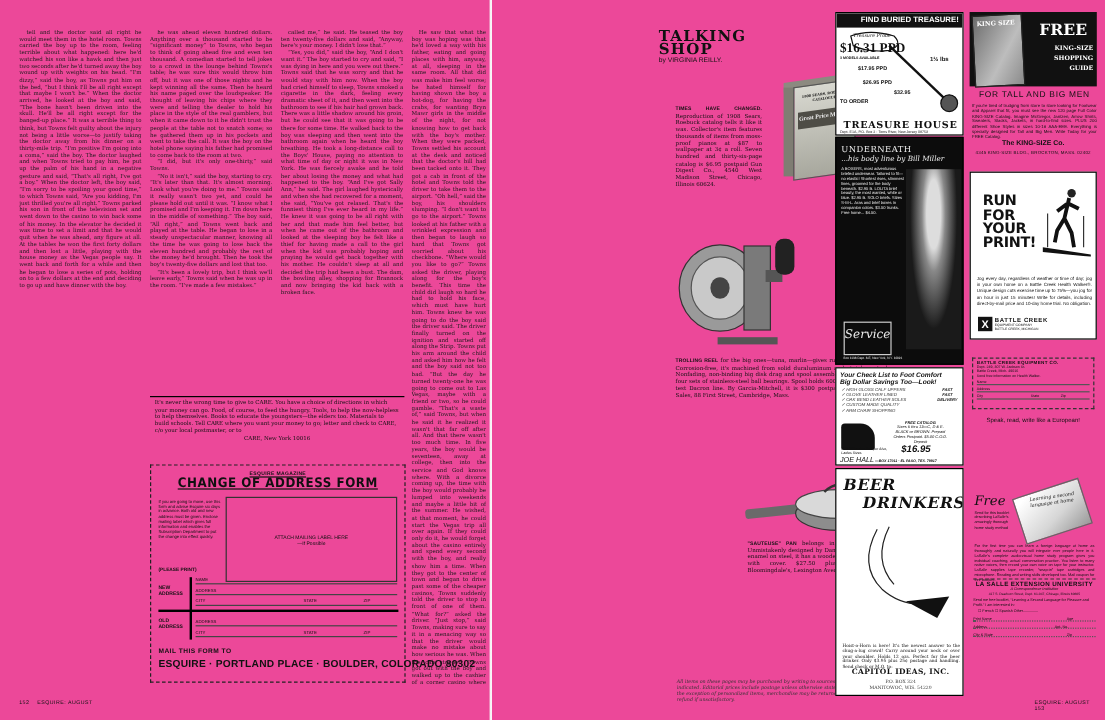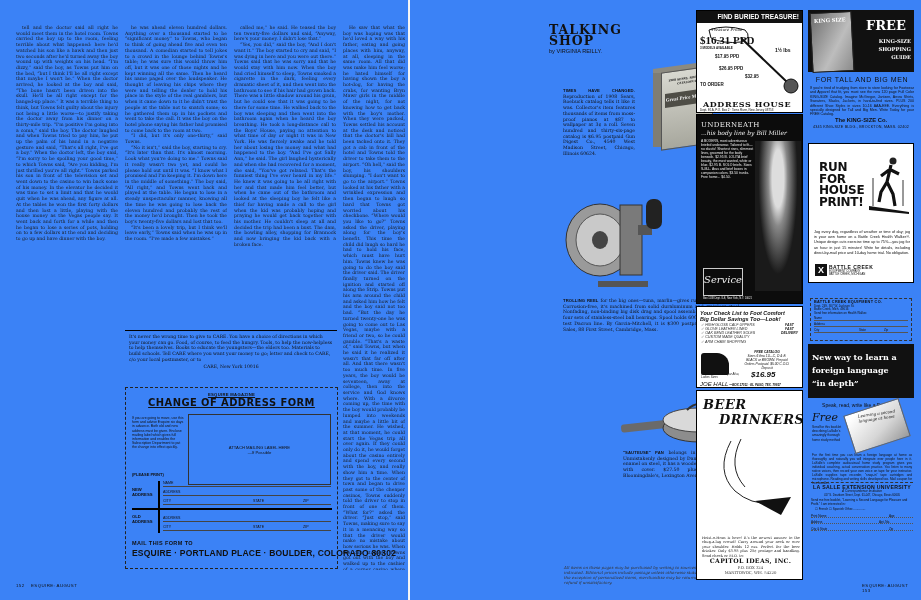--- a/index.html
+++ b/index.html
@@ -1,18 +1,18 @@
 <!DOCTYPE html>
 <html><head>
 <meta charset="utf-8">
 <style>
   * { box-sizing: border-box; margin: 0; padding: 0; }
   html, body { width: 921px; height: 600px; background: #fff; overflow: hidden; }
   body { position: relative; font-family: "DejaVu Serif", serif; color: #111; }
-  .page { position: absolute; top: 0; height: 600px; background: #3b82f6; }
+  .page { position: absolute; top: 0; height: 600px; background: #ec4899; }
   .page-left { left: 0; width: 410px; }
   .page-right { left: 410px; width: 511px; }
   .gutter { position: absolute; left: 408px; top: 0; width: 4px; height: 600px; background: linear-gradient(90deg,#f2f2f2,#fff); }
 
   .col { position: absolute; font-size: 4.6px; line-height: 5.7px; text-align: justify; color: #1a1a1a; overflow: hidden; }
   .col p { text-indent: 6px; margin-bottom: 0; }
   .col2 { left: 125px; top: 25px; width: 102px; height: 304px; }
   .col3 { left: 234px; top: 25px; width: 102px; height: 300px; }
   .col4 { left: 343px; top: 25px; width: 60px; height: 545px; }
   .col1b { left: 16px; top: 25px; width: 102px; height: 542px; }
@@ -257,21 +257,21 @@
       <circle cx="86" cy="62" r="7" fill="#555" stroke="#111"></circle>
     </svg>
     <div style="position:absolute;left:14px;top:16px;font-style:italic;font-size:4px">Treasure Probe</div>
     <div class="price">$16.31 PPD</div>
     <div class="mini" style="left:3px;top:36px;font-weight:bold">3 MODELS AVAILABLE</div>
     <div class="mini" style="left:18px;top:44px;font-weight:bold;font-size:4.5px">$17.95 PPD</div>
     <div class="mini" style="left:22px;top:56px;font-weight:bold;font-size:4.5px">$26.95 PPD</div>
     <div class="mini" style="left:48px;top:64px;font-weight:bold;font-size:4.5px">$32.95</div>
     <div class="mini" style="left:3px;top:72px;font-weight:bold;font-size:4.5px">TO ORDER</div>
     <div class="mini" style="left:78px;top:38px;font-weight:bold;font-size:5px">1½ lbs</div>
-    <div class="house">ADDRESS HOUSE</div>
+    <div class="house">TREASURE HOUSE</div>
     <div class="mini" style="left:3px;top:98px">Dept. E1A, P.O. Box 2 · Toms River, New Jersey 08753</div>
   </div>
 
   <div class="ad-border under">
     <div class="t1">UNDERNEATH</div>
     <div class="t2"><span>...his body line by</span> <span>Bill Miller</span></div>
     <div class="body">A BOXERS, most adventurous briefed underwear. Tailored to fit—no elastic! Shortest rises, slimmest lines, groomed for the body beneath. $2.95 B. LOLITA brief beauty, the most wanted, white or blue. $2.95 B. SOLO briefs. Sizes S-M-L. Aras and brief boxes in companion colors. $3.50 trunks. Free home... $4.50.</div>
     <div class="model"></div>
     <div class="logo"><span>Service</span></div>
     <div style="position:absolute;left:6px;top:182px;font-size:2.6px;width:60px;font-family:'Liberation Sans',sans-serif">Box 1138 Dept. 8-E, New York, N.Y. 10021</div>
@@ -334,21 +334,21 @@
     <div class="tall">FOR TALL AND BIG MEN</div>
     <div class="body">If you're tired of trudging from store to store looking for Footwear and Apparel that fit, you must see the new 120 page Full Color KING-SIZE Catalog. Imagine McGregor, Jantzen, Arrow Shirts, Sweaters, Slacks, Jackets, in hard-to-find sizes. PLUS 200 different Shoe Styles in sizes 10-16 AAA-EEE. Everything is specially designed for Tall and Big Men. Write Today for your FREE Catalog.</div>
     <div class="co">The KING-SIZE Co.</div>
     <div class="addr">4345 KING-SIZE BLDG., BROCKTON, MASS. 02402</div>
   </div>
 
   <div class="ad-border battle">
     <div class="run">
       <div>RUN</div>
       <div>FOR</div>
-      <div>HOUSE</div>
+      <div>YOUR</div>
       <div>PRINT!</div>
     </div>
     <svg class="runner" viewBox="0 0 44 58">
       <circle cx="26" cy="5" r="3.5" fill="#222"></circle>
       <path d="M24 9 L20 26 L26 38 L28 50 M20 26 L14 36 L12 46 M22 14 L14 20 M24 14 L32 18" stroke="#111" stroke-width="3.2" fill="none"></path>
       <path d="M6 22 L6 50 M36 24 L36 50" stroke="#333" stroke-width="1"></path>
       <path d="M2 50 L42 56 L42 58 L2 54 Z" fill="#111"></path>
     </svg>
     <div class="body">Jog every day, regardless of weather or time of day; jog in your own home on a Battle Creek Health Walker®. Unique design cuts exercise time up to 75%—you jog for an hour in just 15 minutes! Write for details, including direct-by-mail price and 10-day home trial. No obligation.</div>
     <div class="logo">X</div>
@@ -366,25 +366,20 @@
     <div class="ln">Name</div>
     <div class="ln">Address</div>
     <div class="ln" style="position:relative">
       <span>City</span>
       <span style="position:absolute;left:45px">State</span>
       <span style="position:absolute;left:70px">Zip</span>
     </div>
   </div>
 
   <div class="lasalle">
-    <div class="banner">
-      <div>New way to learn a</div>
-      <div>foreign language</div>
-      <div>“in depth”</div>
-    </div>
     <div class="speak">Speak, read, write like a European!</div>
     <div class="free">Free</div>
     <div class="freesub">Send for this booklet describing LaSalle's amazingly thorough home study method</div>
     <div class="book">
         <span>Learning a second language at home</span>
       </div>
     <div class="body">For the first time you can learn a foreign language at home as thoroughly and naturally you will integrate ever people here in it. LaSalle's complete audio-visual home study program gives you individual coaching, actual conversation practice. You listen to many native voices, then record your own voice on tape for your instructor. LaSalle supplies tape recorder, “snap-in” tape cartridges and microphone. Reading and writing skills developed too. Mail coupon for free booklet.</div>
     <div class="coupon">
       <div class="u">LA SALLE EXTENSION UNIVERSITY</div>
       <div class="cs">A Correspondence Institution</div>

